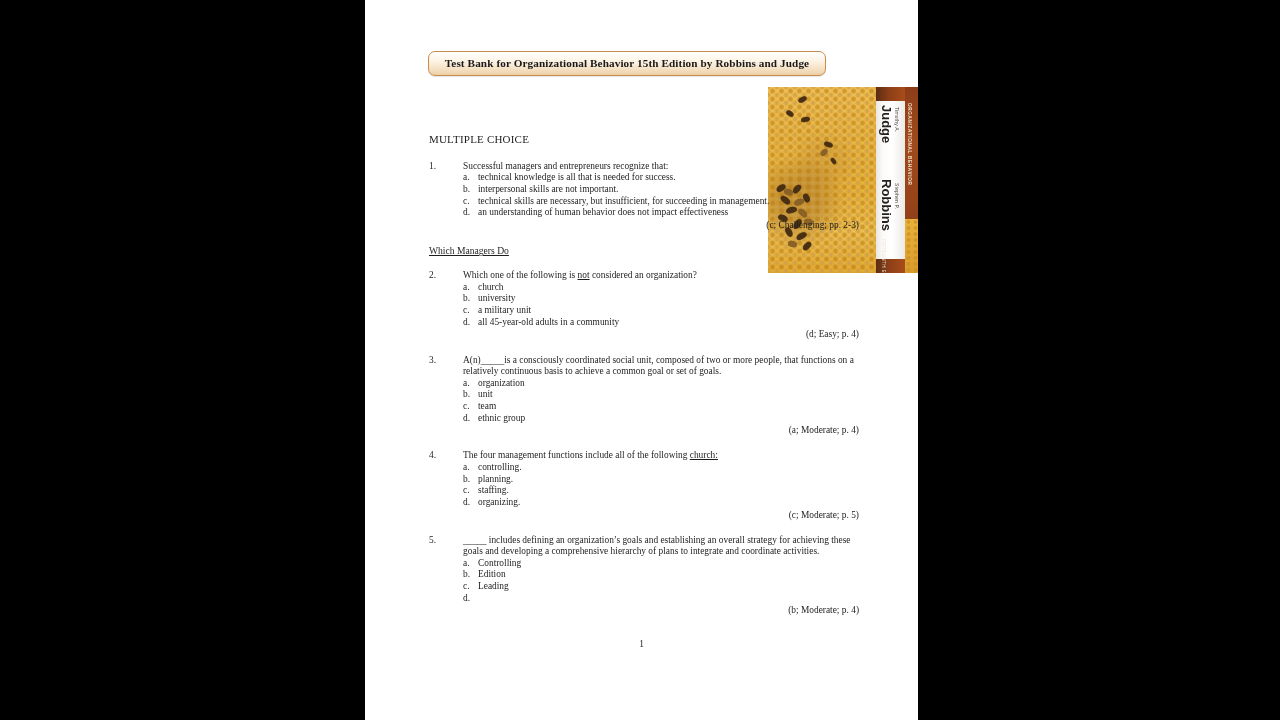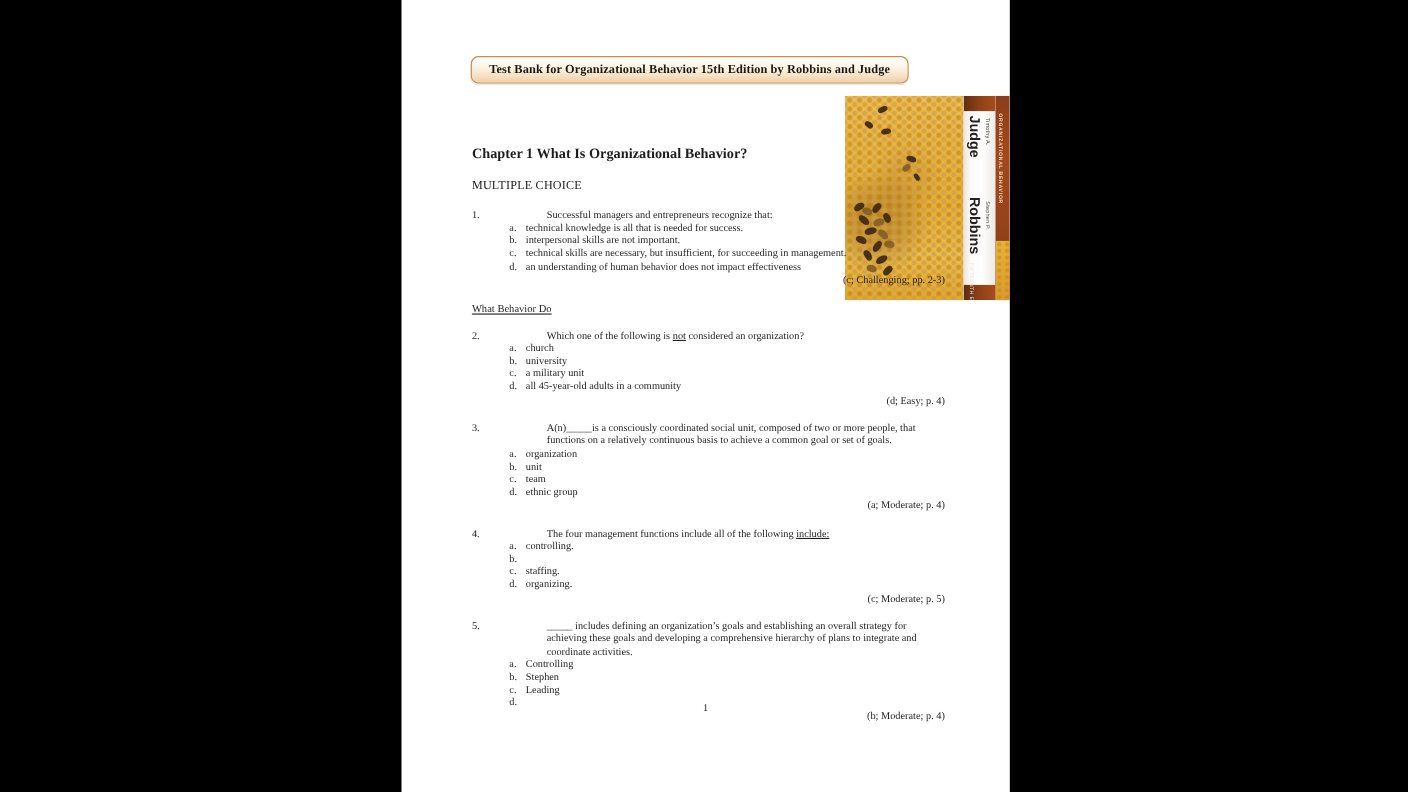--- a/index.html
+++ b/index.html
@@ -241,21 +241,20 @@
     align-items: flex-start;
     font-size: 9.4px;
     line-height: 1.22;
   }
   .q-num {
     width: 34px;
     flex: 0 0 34px;
   }
   .q-stem {
     flex: 1 1 auto;
-    margin-left: 34px;
   }
   .q-options {
     margin: 0;
     padding: 0;
     list-style: none;
   }
   .q-option {
     display: flex;
     font-size: 9.4px;
     line-height: 1.24;
@@ -335,21 +334,20 @@
       </div>
 
       <div class="book-edge">
         <div class="edge-text">ORGANIZATIONAL BEHAVIOR</div>
         <div class="edge-honey"></div>
       </div>
     </div>
 
     <div class="doc">
 
-      <h1 class="chapter-title">Chapter 1 What Is Organizational Behavior?</h1>
 
       <div class="section-head">MULTIPLE CHOICE</div>
 
       <div class="q-block">
         <div class="q-row">
           <span class="q-num">1.</span>
           <span class="q-stem"><span>Successful managers and entrepreneurs recognize that:</span><span class="u"></span><span></span></span>
         </div>
         <ul class="q-options">
           <li class="q-option">
@@ -365,21 +363,21 @@
             <span class="opt-text">technical skills are necessary, but insufficient, for succeeding in management.</span>
           </li>
           <li class="q-option">
             <span class="opt-letter">d.</span>
             <span class="opt-text">an understanding of human behavior does not impact effectiveness</span>
           </li>
         </ul>
         <div class="q-answer">(c; Challenging; pp. 2-3)</div>
       </div>
 
-      <div class="topic-head">What Behavior Do</div>
+      <div class="topic-head">Which Managers Do</div>
 
       <div class="q-block">
         <div class="q-row">
           <span class="q-num">2.</span>
           <span class="q-stem"><span>Which one of the following is </span><span class="u">not</span><span> considered an organization?</span></span>
         </div>
         <ul class="q-options">
           <li class="q-option">
             <span class="opt-letter">a.</span>
             <span class="opt-text">church</span>
@@ -422,29 +420,30 @@
             <span class="opt-letter">d.</span>
             <span class="opt-text">ethnic group</span>
           </li>
         </ul>
         <div class="q-answer">(a; Moderate; p. 4)</div>
       </div>
 
       <div class="q-block">
         <div class="q-row">
           <span class="q-num">4.</span>
-          <span class="q-stem"><span>The four management functions include all of the following </span><span class="u">include:</span><span></span></span>
+          <span class="q-stem"><span>The four management functions include all of the following </span><span class="u">church:</span><span></span></span>
         </div>
         <ul class="q-options">
           <li class="q-option">
             <span class="opt-letter">a.</span>
             <span class="opt-text">controlling.</span>
           </li>
           <li class="q-option">
             <span class="opt-letter">b.</span>
+            <span class="opt-text">planning.</span>
           </li>
           <li class="q-option">
             <span class="opt-letter">c.</span>
             <span class="opt-text">staffing.</span>
           </li>
           <li class="q-option">
             <span class="opt-letter">d.</span>
             <span class="opt-text">organizing.</span>
           </li>
         </ul>
@@ -456,21 +455,21 @@
           <span class="q-num">5.</span>
           <span class="q-stem"><span>_____ includes defining an organization’s goals and establishing an overall strategy for achieving these goals and developing a comprehensive hierarchy of plans to integrate and coordinate activities.</span><span class="u"></span><span></span></span>
         </div>
         <ul class="q-options">
           <li class="q-option">
             <span class="opt-letter">a.</span>
             <span class="opt-text">Controlling</span>
           </li>
           <li class="q-option">
             <span class="opt-letter">b.</span>
-            <span class="opt-text">Stephen</span>
+            <span class="opt-text">Edition</span>
           </li>
           <li class="q-option">
             <span class="opt-letter">c.</span>
             <span class="opt-text">Leading</span>
           </li>
           <li class="q-option">
             <span class="opt-letter">d.</span>
           </li>
         </ul>
         <div class="q-answer">(b; Moderate; p. 4)</div>

